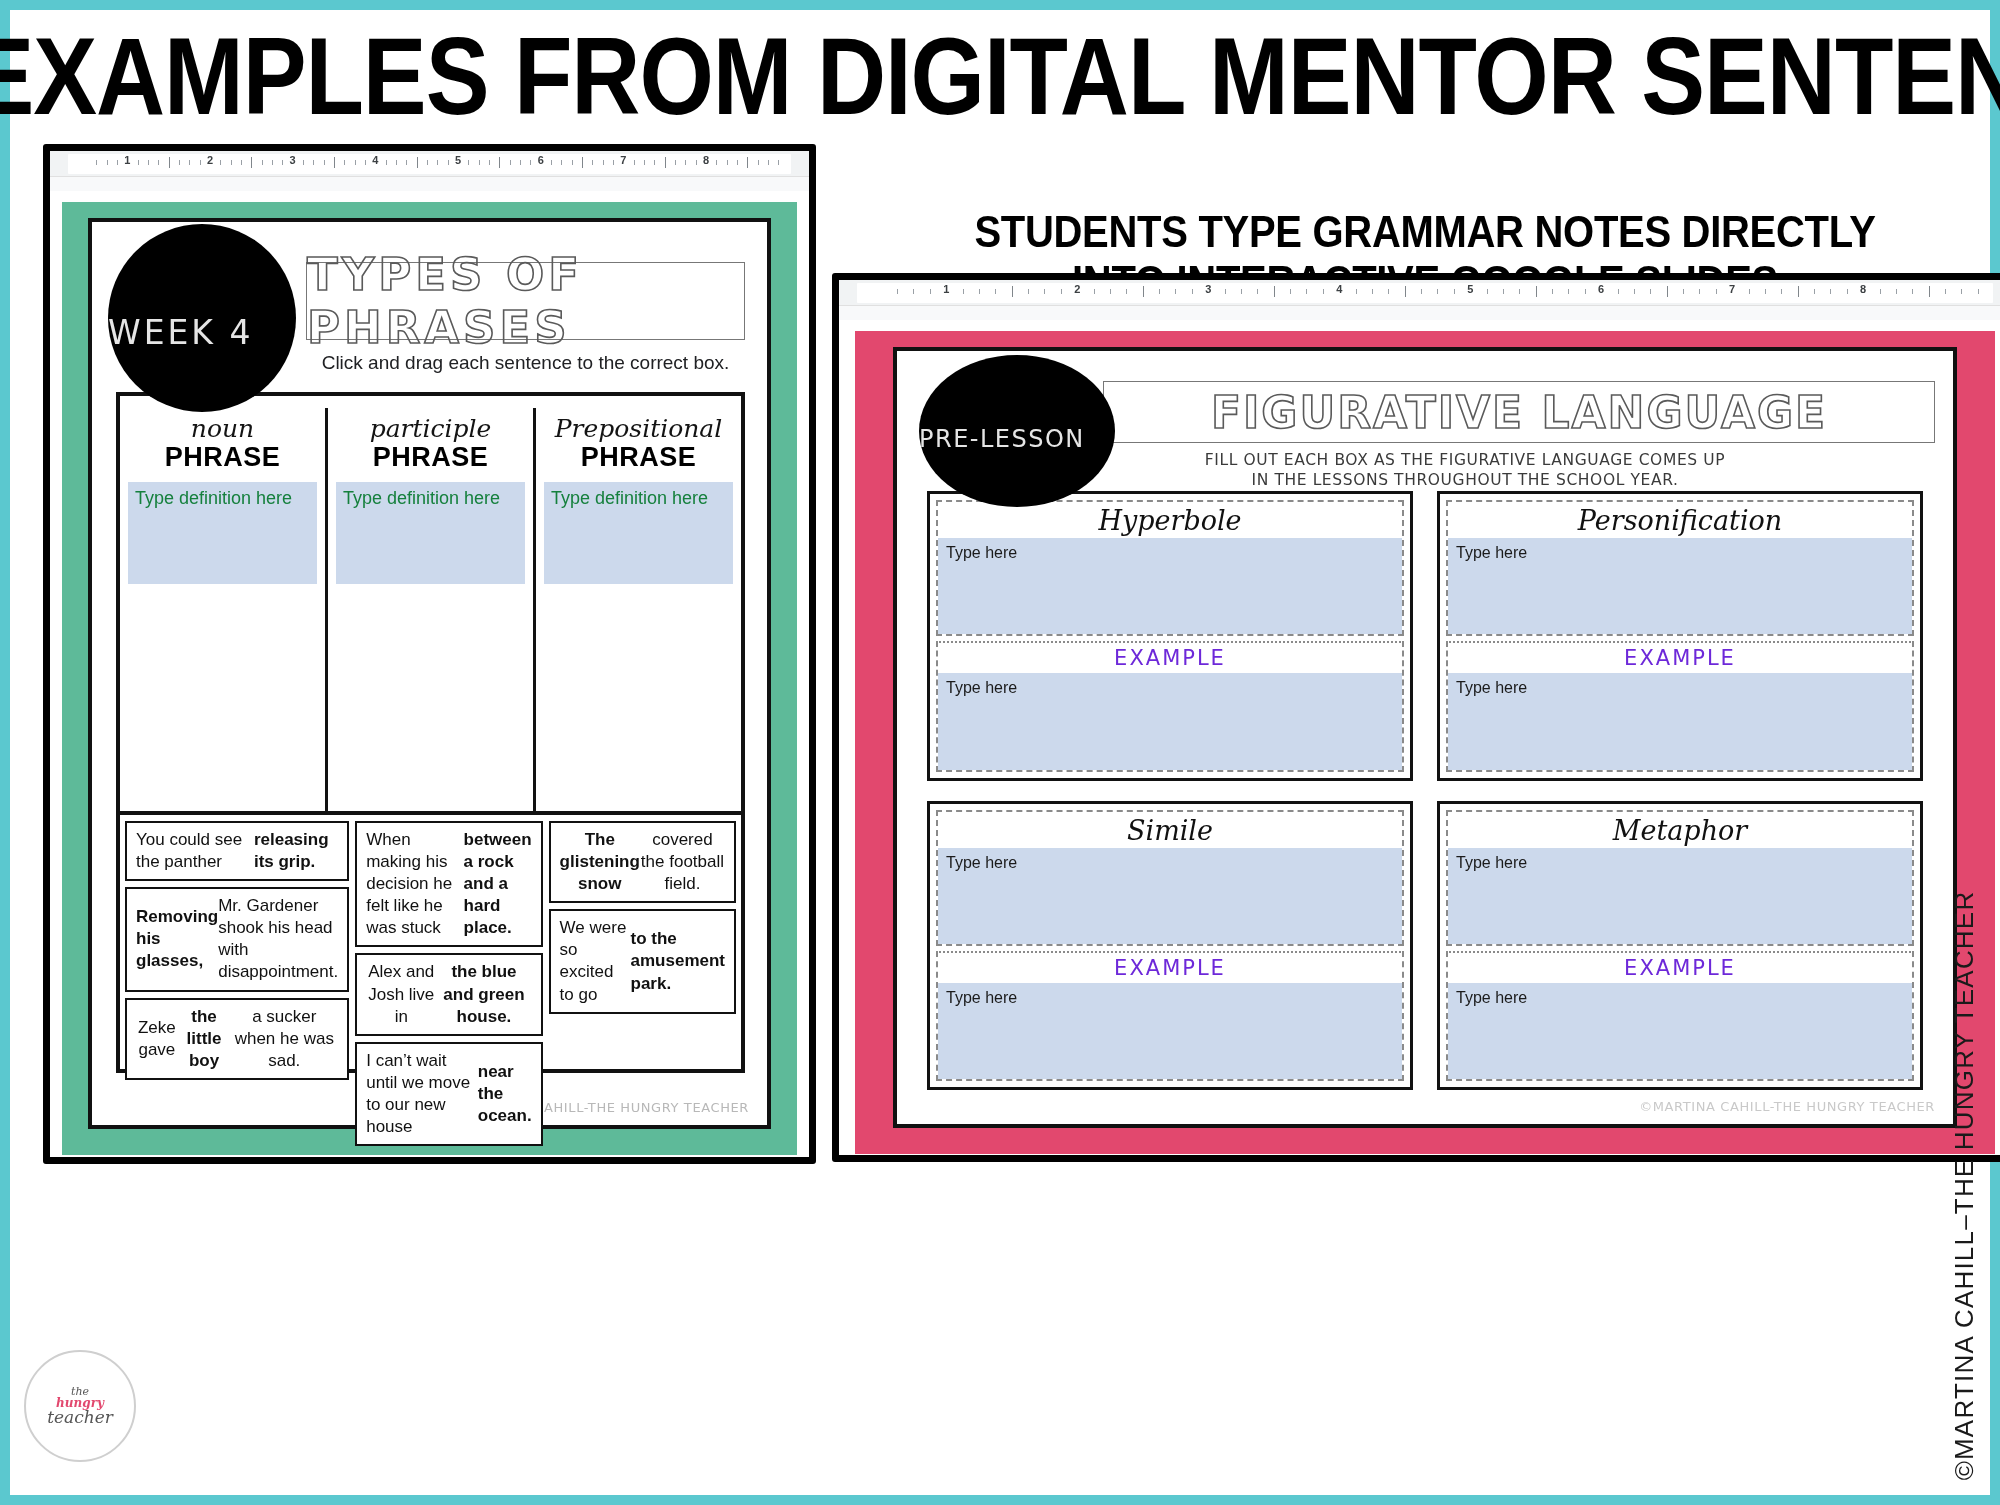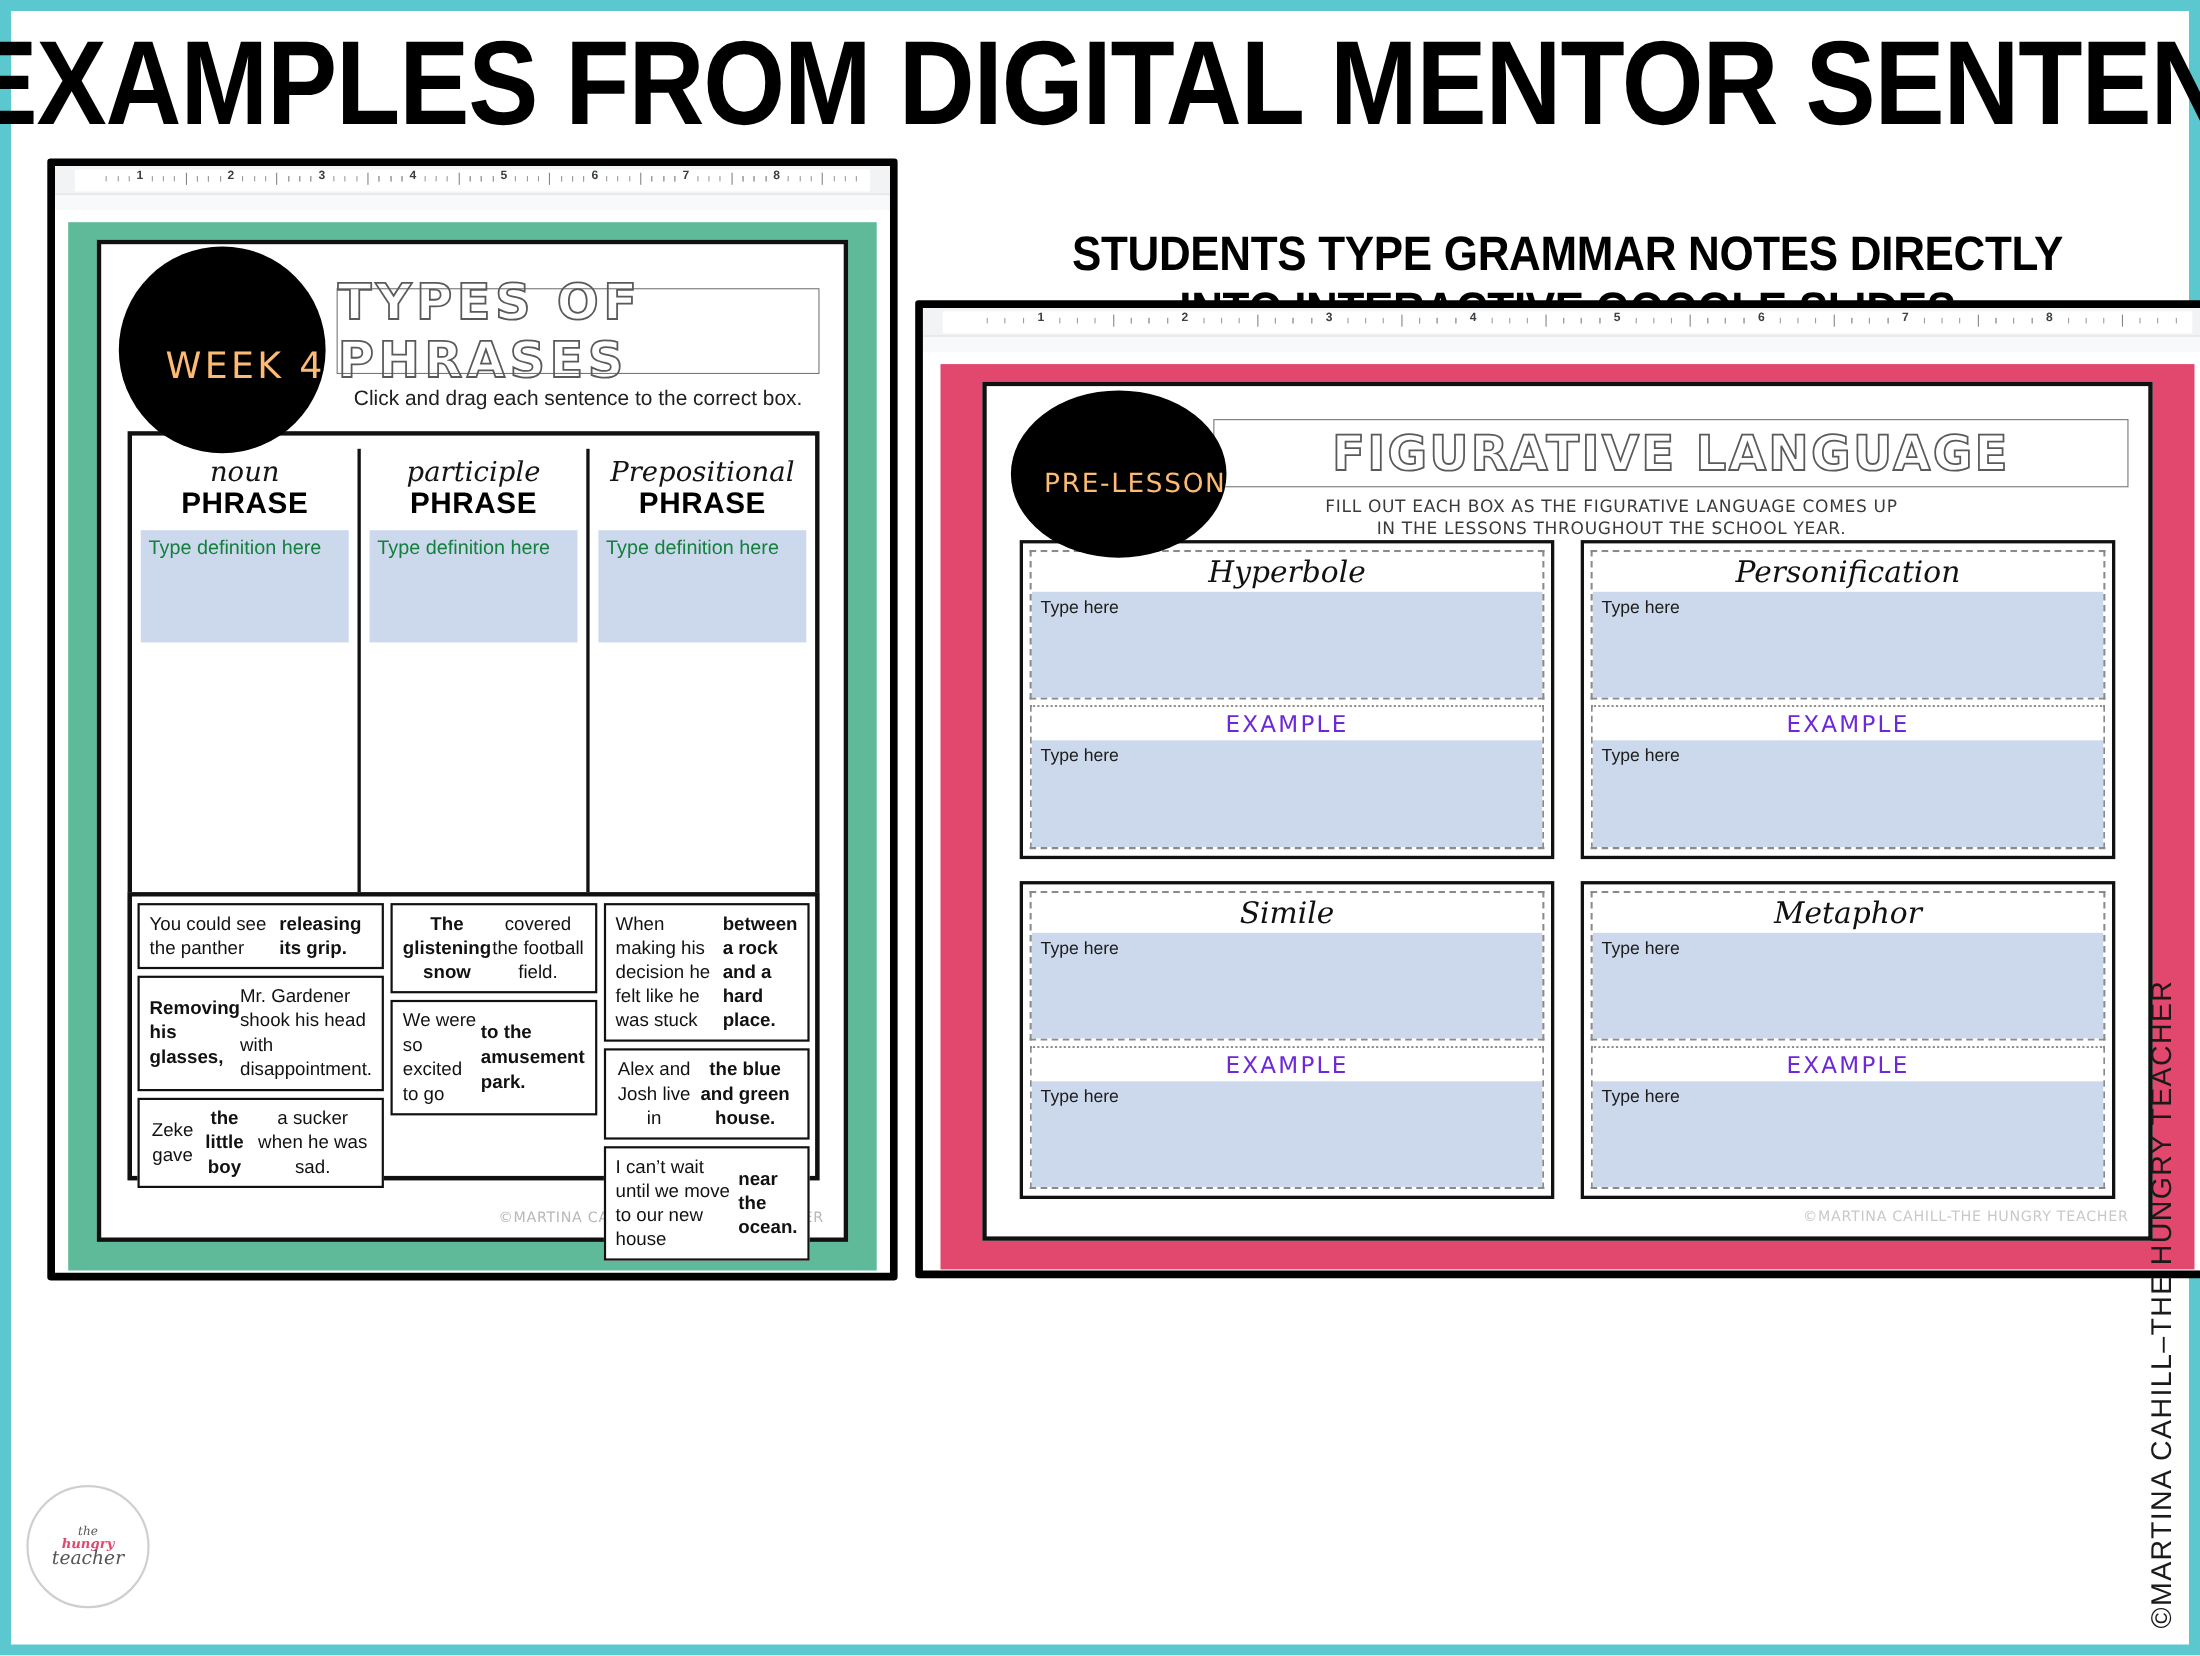--- a/index.html
+++ b/index.html
@@ -124,23 +124,23 @@
   #left-worksheet  { left: 26px; top: 16px; right: 26px; bottom: 26px; }
   #right-worksheet { left: 38px; top: 16px; right: 38px; bottom: 26px; }
 
   
   .badge-circle {
     position: absolute;
     background: #000;
     border-radius: 50%;
     display: flex;
     align-items: center;
-    justify-content: flex-end;
+    justify-content: flex-start;
     z-index: 6;
-    color: #fdba74;
+    color: #e5e5e5;
   }
   #week-badge {
     left: 16px; top: 2px;
     width: 188px; height: 188px;
   }
   #week-badge .badge-text {
     font-family: "DejaVu Sans", sans-serif;
     font-size: 33px;
     letter-spacing: 3px;
     font-weight: 400;
@@ -521,29 +521,29 @@
                 <div class="pcol-body"></div>
               </div>
             </div>
 
             <div id="cards-strip">
               <div class="card-col" id="card-col-1">
                   <div class="dcard">You could see the panther <b>releasing its grip.</b></div>
                   <div class="dcard"><b>Removing his glasses,</b> Mr. Gardener shook his head with disappointment.</div>
                   <div class="dcard ctr">Zeke gave <b>the little boy</b> a sucker when he was sad.</div>
                 </div>
+              <div class="card-col" id="card-col-2">
+                  <div class="dcard">When making his decision he felt like he was stuck <b>between a rock and a hard place.</b></div>
+                  <div class="dcard ctr">Alex and Josh live in <b>the blue and green house.</b></div>
+                  <div class="dcard">I can’t wait until we move to our new house <b>near the ocean.</b></div>
+                </div>
               <div class="card-col" id="card-col-3">
                   <div class="dcard ctr"><b>The glistening snow</b> covered the football field.</div>
                   <div class="dcard">We were so excited to go <b>to the amusement park.</b></div>
                   <div class="dcard ghost"></div>
-                </div>
-              <div class="card-col" id="card-col-2">
-                  <div class="dcard">When making his decision he felt like he was stuck <b>between a rock and a hard place.</b></div>
-                  <div class="dcard ctr">Alex and Josh live in <b>the blue and green house.</b></div>
-                  <div class="dcard">I can’t wait until we move to our new house <b>near the ocean.</b></div>
                 </div>
             </div>
 
             <div class="sheet-credit">©MARTINA CAHILL-THE HUNGRY TEACHER</div>
           </div>
         </div>
       </div>
     </div>
 
     <div id="right-shell" class="slide-shell">

